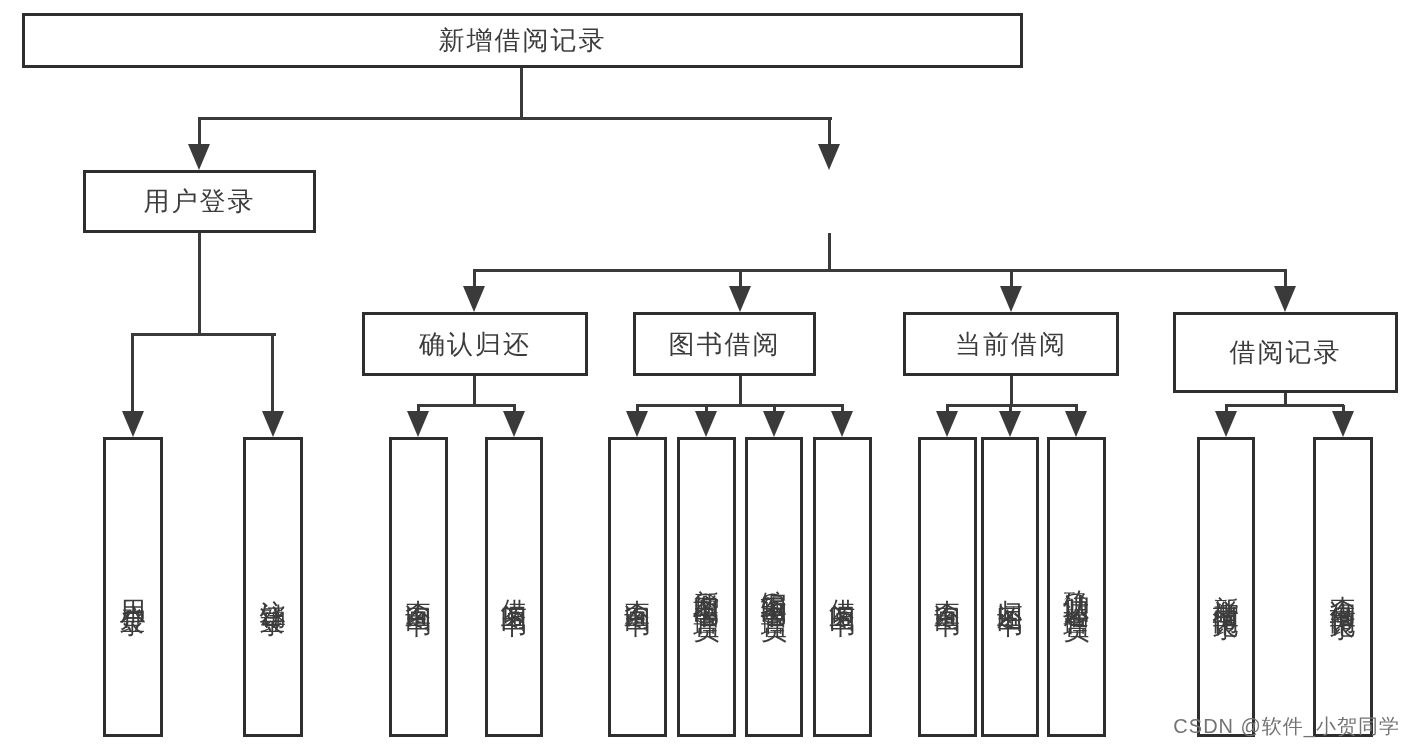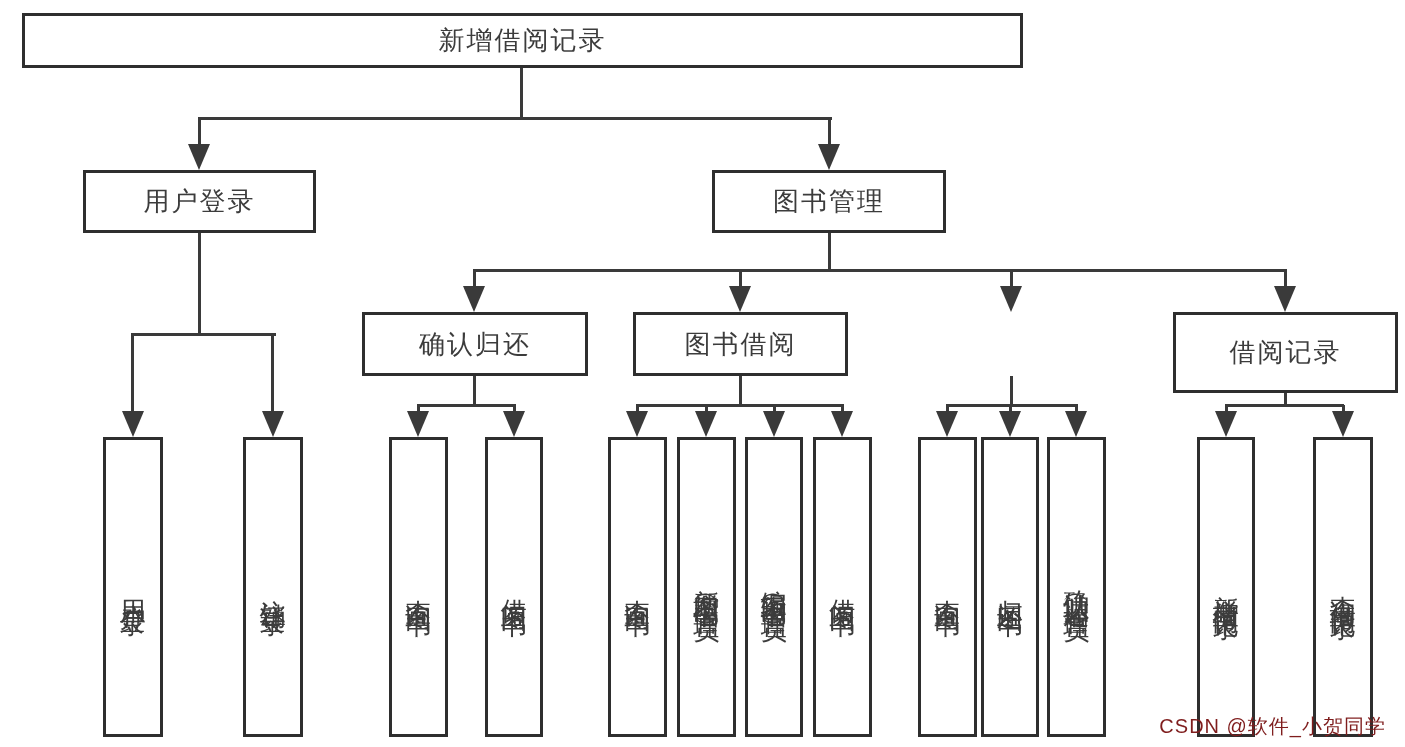--- a/index.html
+++ b/index.html
@@ -20,22 +20,22 @@
   }
   .vnode{
     position:absolute;box-sizing:border-box;background:#ffffff;border:3px solid #2e2e2e;
     display:flex;align-items:center;justify-content:center;
   }
   .vnode span{
     writing-mode:vertical-rl;text-orientation:mixed;
     font-size:26px;letter-spacing:4px;color:#3c3c3c;line-height:1.1;
   }
   .watermark{
-    position:absolute;right:19px;top:713px;z-index:5;
-    font-size:20px;color:#7f1d1d;letter-spacing:1px;white-space:nowrap;
+    position:absolute;right:5px;top:713px;z-index:5;
+    font-size:20px;color:#737373;letter-spacing:1px;white-space:nowrap;
   }
 </style>
 </head>
 <body>
 
 <div class="canvas">
 
   <div class="line" style="left:520px;top:68px;width:3px;height:50px;"></div>
   <div class="line" style="left:198px;top:117px;width:634px;height:3px;"></div>
   <div class="line" style="left:198px;top:118px;width:3px;height:30px;"></div>
@@ -95,29 +95,29 @@
   <div class="line" style="left:1342px;top:405px;width:3px;height:8px;"></div>
   <div class="arr" style="left:1332px;top:411px;"></div>
 
   <div class="hnode" style="left:22px;top:13px;width:1001px;height:55px;">
     <span>新增借阅记录</span>
   </div>
 
   <div class="hnode" style="left:83px;top:170px;width:233px;height:63px;">
     <span>用户登录</span>
   </div>
-  <div class="hnode" style="left:712px;top:170px;width:234px;height:63px;">
-    <span>图书管理</span>
-  </div>
 
   <div class="hnode" style="left:362px;top:312px;width:226px;height:64px;">
     <span>确认归还</span>
   </div>
-  <div class="hnode" style="left:633px;top:312px;width:215px;height:64px;">
+  <div class="hnode" style="left:633px;top:312px;width:183px;height:64px;">
     <span>图书借阅</span>
+  </div>
+  <div class="hnode" style="left:903px;top:312px;width:216px;height:64px;">
+    <span>当前借阅</span>
   </div>
   <div class="hnode" style="left:1173px;top:312px;width:225px;height:81px;">
     <span>借阅记录</span>
   </div>
 
   <div class="vnode" style="left:103px;top:437px;width:60px;height:300px;">
     <span>用户登录</span>
   </div>
   <div class="vnode" style="left:243px;top:437px;width:60px;height:300px;">
     <span>注销登录</span>

